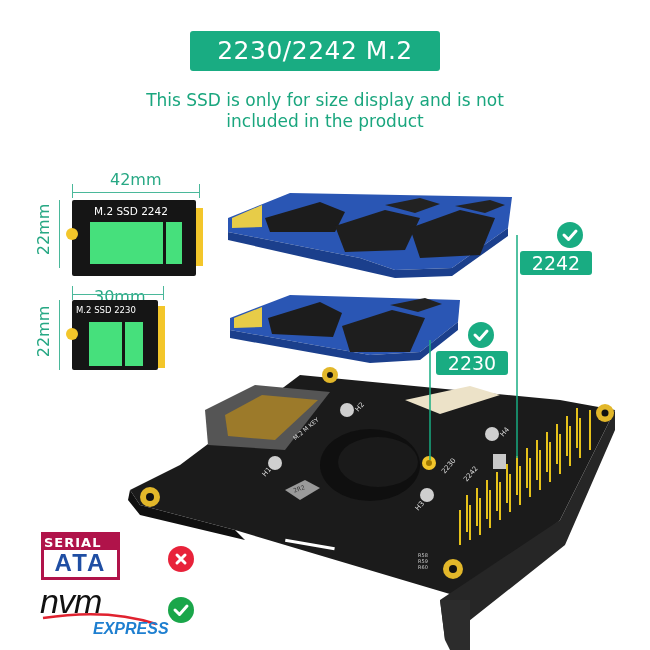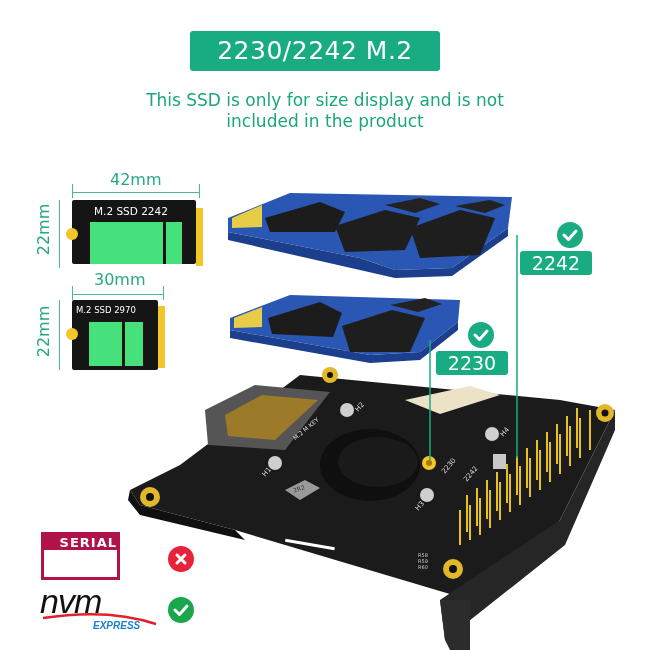--- a/index.html
+++ b/index.html
@@ -26,38 +26,38 @@
   <div>included in the product</div>
 </div>
 
 <div class="abs" style="left:30px;top:168px;width:190px;height:110px;">
   <div class="abs dim" style="left:80px;top:2px;">42mm</div>
   <div class="abs dimline" style="left:42px;top:24px;width:128px;height:1px;"></div>
   <div class="abs dimline" style="left:42px;top:16px;width:1px;height:14px;"></div>
   <div class="abs dimline" style="left:169px;top:16px;width:1px;height:14px;"></div>
   <div class="abs dim" style="left:-12px;top:52px;transform:rotate(-90deg);">22mm</div>
   <div class="abs dimline" style="left:29px;top:32px;width:1px;height:68px;"></div>
-  <div class="abs card" style="left:42px;top:32px;width:124px;height:64px;">
+  <div class="abs card" style="left:42px;top:32px;width:124px;height:76px;">
     <span class="lbl" style="left:22px;top:5px;font-size:10.5px;">M.2  SSD  2242</span>
     <div class="green" style="left:18px;top:22px;width:73px;height:42px;"></div>
     <div class="green" style="left:94px;top:22px;width:16px;height:42px;"></div>
     <div class="abs" style="left:-6px;top:28px;width:12px;height:12px;border-radius:50%;background:#f3c62a;"></div>
   </div>
   <div class="gold" style="left:166px;top:40px;width:7px;height:58px;"></div>
 </div>
 
 <div class="abs" style="left:30px;top:270px;width:160px;height:110px;">
-  <div class="abs dim" style="left:64px;top:0;text-align:center;">30mm</div>
+  <div class="abs dim" style="left:64px;top:17px;text-align:center;">30mm</div>
   <div class="abs dimline" style="left:42px;top:24px;width:92px;height:1px;"></div>
   <div class="abs dimline" style="left:42px;top:16px;width:1px;height:14px;"></div>
   <div class="abs dimline" style="left:133px;top:16px;width:1px;height:14px;"></div>
   <div class="abs dim" style="left:-12px;top:52px;transform:rotate(-90deg);">22mm</div>
   <div class="abs dimline" style="left:29px;top:30px;width:1px;height:70px;"></div>
   <div class="abs card" style="left:42px;top:30px;width:86px;height:70px;">
-    <span class="lbl" style="left:4px;top:5px;font-size:8.5px;">M.2 SSD 2970</span>
+    <span class="lbl" style="left:4px;top:5px;font-size:8.5px;">M.2 SSD 2230</span>
     <div class="green" style="left:17px;top:22px;width:33px;height:44px;"></div>
     <div class="green" style="left:53px;top:22px;width:18px;height:44px;"></div>
     <div class="abs" style="left:-6px;top:28px;width:12px;height:12px;border-radius:50%;background:#f3c62a;"></div>
   </div>
   <div class="gold" style="left:128px;top:36px;width:7px;height:62px;"></div>
 </div>
 
 <svg class="abs" style="left:0;top:0;" width="650" height="650" viewBox="0 0 650 650">
 
   <g>
@@ -171,32 +171,33 @@
 <div class="abs size-tag" style="left:520px;top:251px;width:72px;height:24px;line-height:24px;">2242</div>
 
 <div class="abs check" style="left:468px;top:322px;">
   <svg width="26" height="26" viewBox="0 0 26 26">
       <polyline points="7,13 11.5,17.5 19,9" fill="none" stroke="#fff" stroke-width="3" stroke-linecap="round" stroke-linejoin="round"></polyline>
     </svg>
 </div>
 <div class="abs size-tag" style="left:436px;top:351px;width:72px;height:24px;line-height:24px;">2230</div>
 
 <div class="abs" style="left:41px;top:532px;width:79px;height:48px;border:3px solid #b0134a;box-sizing:border-box;background:#fff;">
-  <div style="background:#b0134a;color:#fff;font-weight:bold;font-size:13px;line-height:15px;text-align:right;letter-spacing:1px;">SERIAL</div>
+  <div style="background:#b0134a;color:#fff;font-weight:bold;font-size:13px;line-height:15px;text-align:left;letter-spacing:1px;">SERIAL</div>
+  <div style="color:#1f4ea3;font-weight:bold;font-size:24px;line-height:26px;text-align:center;letter-spacing:2px;font-family:'Liberation Sans',sans-serif;">ATA</div>
 </div>
 <div class="abs" style="left:168px;top:546px;width:26px;height:26px;border-radius:50%;background:#e8223a;">
   <svg width="26" height="26" viewBox="0 0 26 26">
       <path d="M9 9 L17 17 M17 9 L9 17" stroke="#fff" stroke-width="3" stroke-linecap="round"></path>
     </svg>
 </div>
 
 <div class="abs" style="left:38px;top:588px;width:125px;height:50px;">
   <div style="position:absolute;left:2px;top:-6px;font-family:'Liberation Sans',sans-serif;font-style:italic;font-weight:normal;font-size:34px;color:#111;letter-spacing:-1px;">nvm</div>
   <svg class="abs" style="left:0;top:22px;" width="125" height="24">
       <path d="M5 8 Q70 -2 118 14" fill="none" stroke="#e0222f" stroke-width="2.5"></path>
     </svg>
-  <div style="position:absolute;left:55px;top:32px;font-family:'Liberation Sans',sans-serif;font-style:italic;font-weight:bold;font-size:10px;color:#1e7fd0;">EXPRESS</div>
+  <div style="position:absolute;left:55px;top:32px;font-family:'Liberation Sans',sans-serif;font-style:italic;font-weight:bold;font-size:16px;color:#1e7fd0;">EXPRESS</div>
 </div>
 <div class="abs" style="left:168px;top:597px;width:26px;height:26px;border-radius:50%;background:#1aa64a;">
   <svg width="26" height="26" viewBox="0 0 26 26">
       <polyline points="7,13 11.5,17.5 19,9" fill="none" stroke="#fff" stroke-width="3" stroke-linecap="round" stroke-linejoin="round"></polyline>
     </svg>
 </div>
 
 </body></html>

